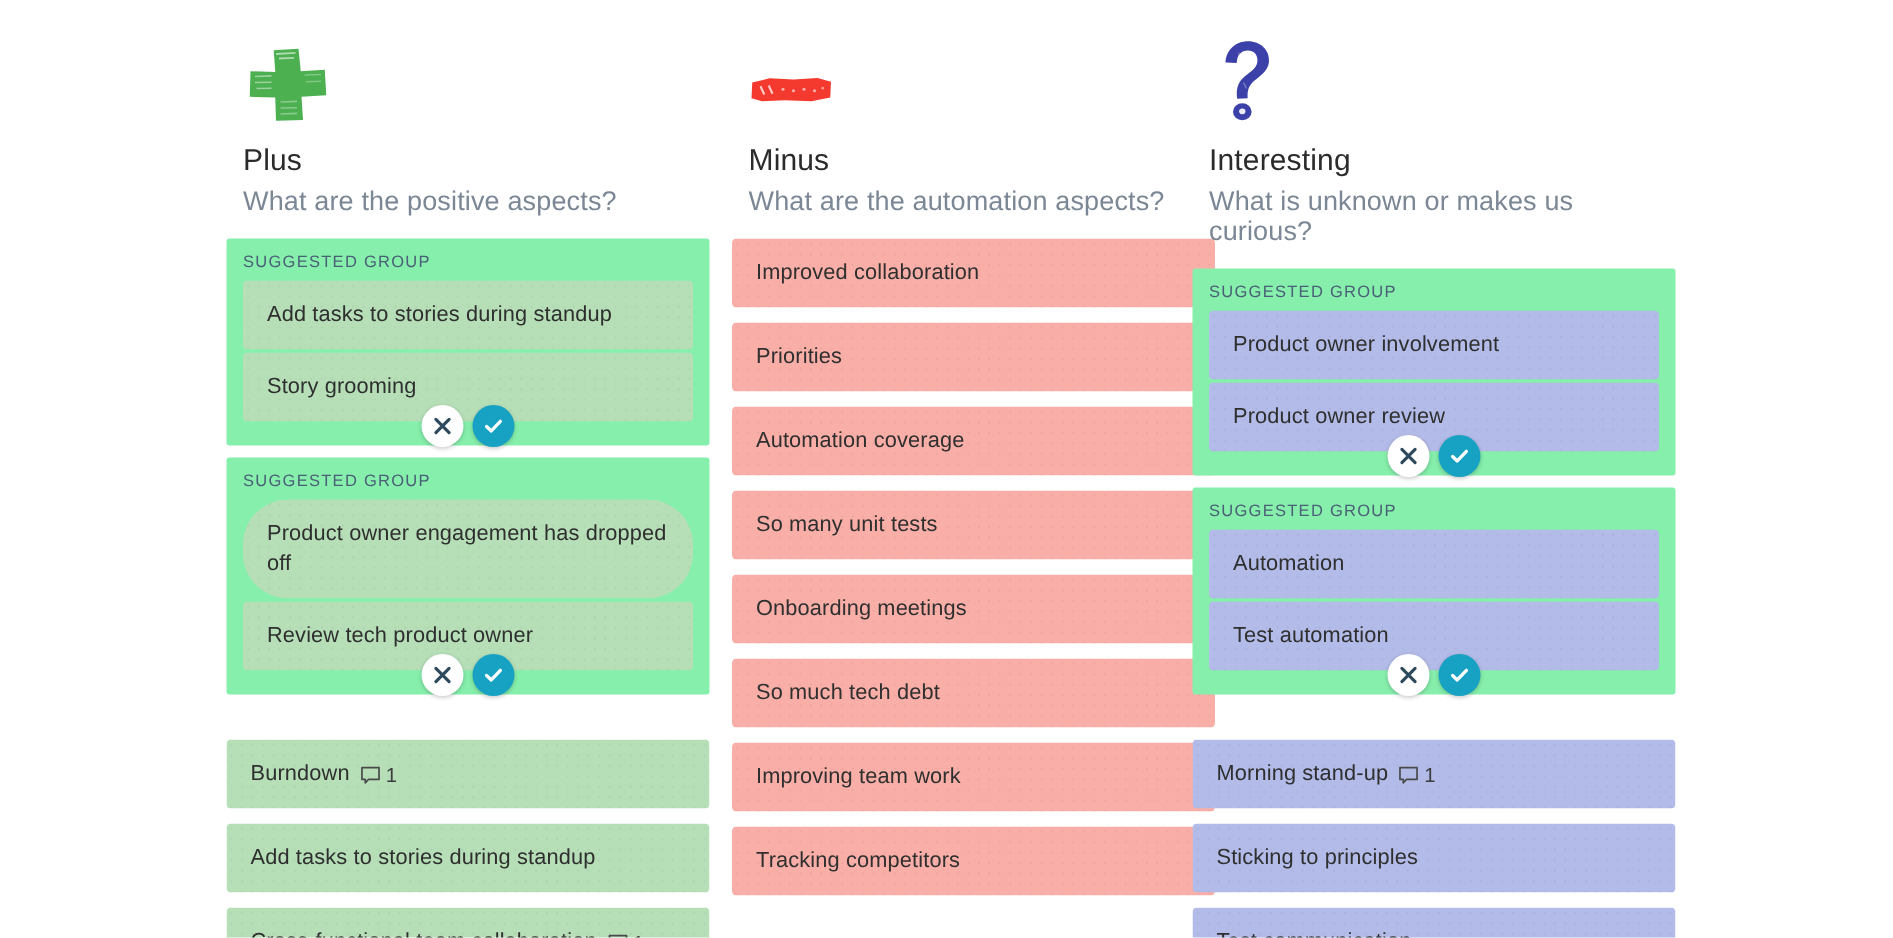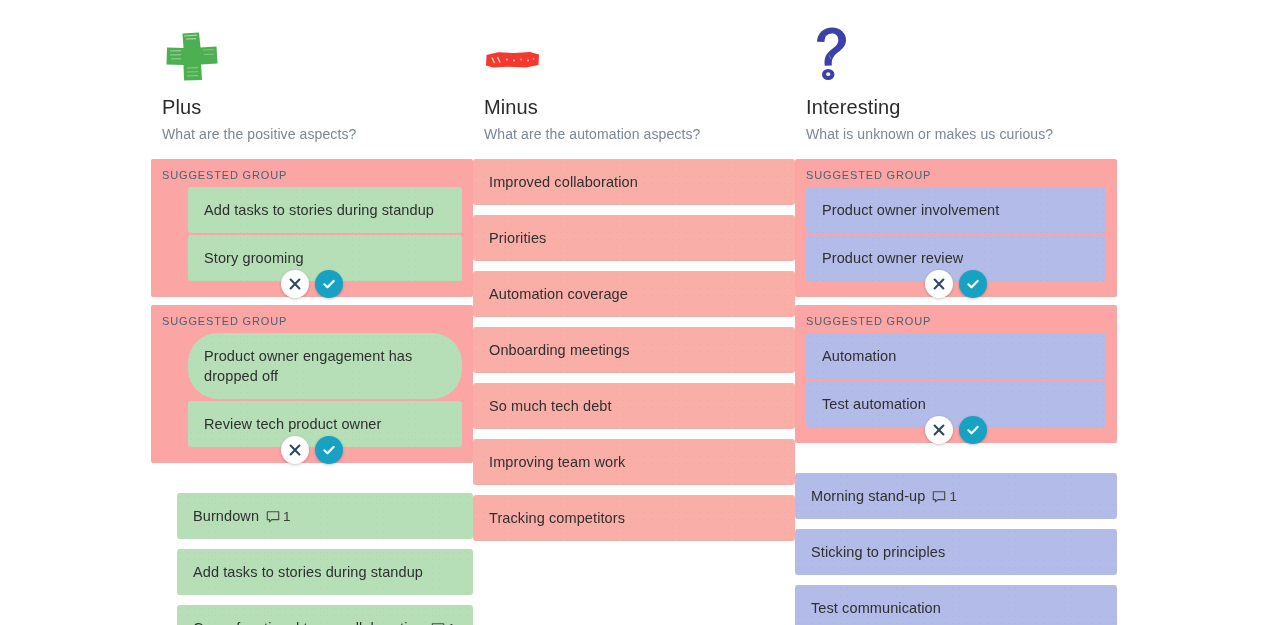--- a/index.html
+++ b/index.html
@@ -23,21 +23,21 @@
     display: flex;
     padding: 0;
   }
 
   .column {
     position: absolute;
     top: 0;
     width: 322px;
   }
   .col-plus        { left: 151px; }
-  .col-minus       { left: 473px; }
+  .col-minus       { left: 488px; }
   .col-interesting { left: 795px; }
 
   
   .col-header {
     padding: 0 11px;
   }
   .col-icon {
     height: 56px;
     margin-top: 26px;
     display: flex;
@@ -47,35 +47,35 @@
 
   .col-title {
     font-size: 20px;
     line-height: 26px;
     color: #2b2b2b;
     margin-top: 12px;
     font-weight: 400;
     letter-spacing: 0.1px;
   }
   .col-subtitle {
-    font-size: 14px;
+    font-size: 18px;
     line-height: 20px;
     color: #7b8794;
     margin-top: 4px;
     letter-spacing: 0.1px;
   }
 
   
   .col-body {
     margin-top: 15px;
   }
 
   
   .suggested-group {
-    background: #fca5a5;
+    background: #86efac;
     border-radius: 2px;
     padding: 8px 11px 14px 11px;
     margin-bottom: 8px;
     position: relative;
   }
   .suggested-label {
     font-size: 11px;
     letter-spacing: 0.85px;
     color: #4a6076;
     text-transform: uppercase;
@@ -126,21 +126,21 @@
     color: #2f2f2f;
     margin-bottom: 10px;
     letter-spacing: 0.1px;
     cursor: pointer;
     background-image:
       radial-gradient(rgba(0,0,0,0.045) 0.7px, transparent 0.8px);
     background-size: 7px 7px;
   }
   .card-text { display: inline; }
 
-  .theme-plus        .card { background-color: #b6dfb8; margin-left: 26px; }
+  .theme-plus        .card { background-color: #b6dfb8; }
   .theme-minus       .card { background-color: #f9afa8; }
   .theme-interesting .card { background-color: #b3bbe8; }
 
   .card-tall { min-height: 60px; align-items: center; border-radius: 30px; }
 
   
   .comment-badge {
     display: inline-flex;
     align-items: center;
     gap: 3px;
@@ -270,20 +270,23 @@
       <div class="card standalone">
         <span class="card-text">Improved collaboration</span>
       </div>
       <div class="card standalone">
         <span class="card-text">Priorities</span>
       </div>
       <div class="card standalone">
         <span class="card-text">Automation coverage</span>
       </div>
       <div class="card standalone">
+        <span class="card-text">So many unit tests</span>
+      </div>
+      <div class="card standalone">
         <span class="card-text">Onboarding meetings</span>
       </div>
       <div class="card standalone">
         <span class="card-text">So much tech debt</span>
       </div>
       <div class="card standalone">
         <span class="card-text">Improving team work</span>
       </div>
       <div class="card standalone">
         <span class="card-text">Tracking competitors</span>

